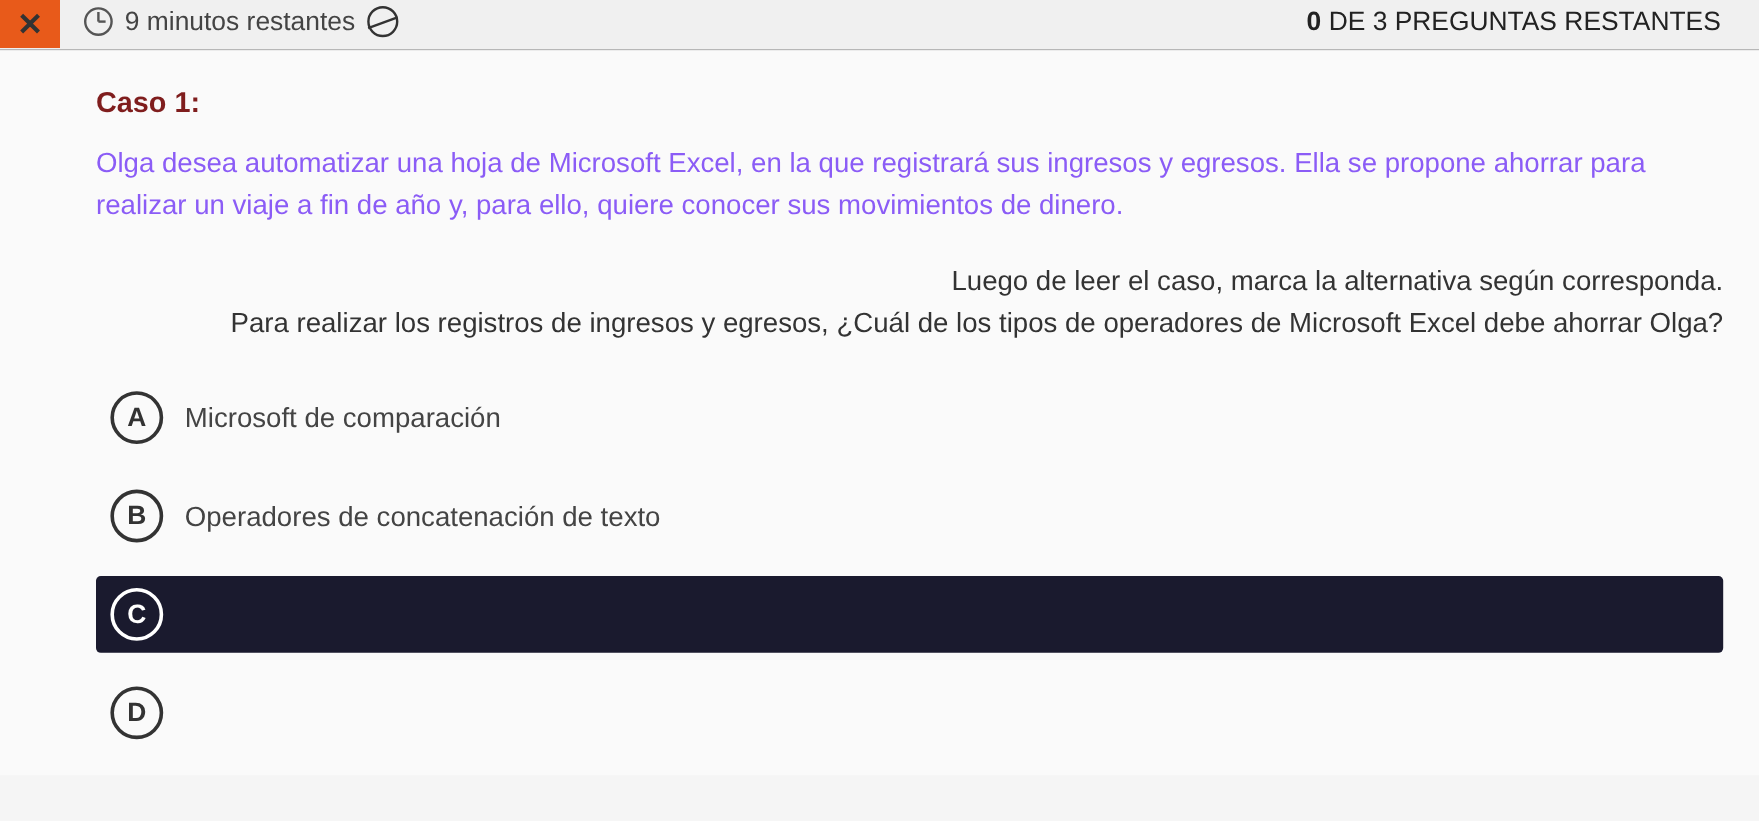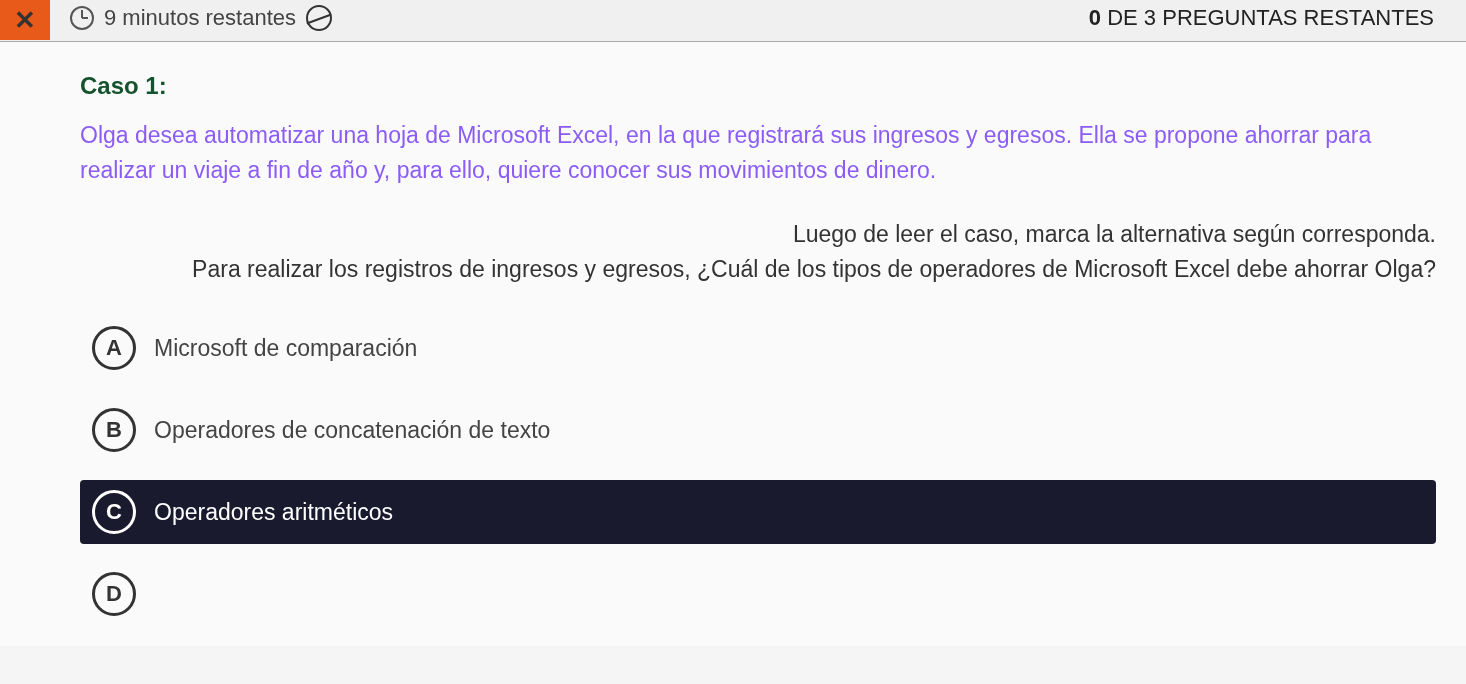--- a/index.html
+++ b/index.html
@@ -100,21 +100,21 @@
     .questions-remaining .bold {
       font-weight: 700;
     }
     .content {
       padding: 30px 30px 20px 80px;
       background: #fafafa;
     }
     .case-title {
       font-weight: 700;
       font-size: 24px;
-      color: #14532d;
+      color: #7f1d1d;
       margin-bottom: 18px;
     }
     .case-text {
       font-size: 23px;
       color: #8b5cf6;
       line-height: 1.5;
       margin-bottom: 30px;
     }
     .instruction-text {
       font-size: 23px;
@@ -196,19 +196,18 @@
     <div class="option">
       <div class="option-letter">A</div>
       <div class="option-text">Microsoft de comparación</div>
     </div>
     <div class="option">
       <div class="option-letter">B</div>
       <div class="option-text">Operadores de concatenación de texto</div>
     </div>
     <div class="option selected">
       <div class="option-letter">C</div>
-      <div class="option-text">Operadores aritméticos</div>
     </div>
     <div class="option">
       <div class="option-letter">D</div>
     </div>
   </div>
 </div>
 
 </body></html>

